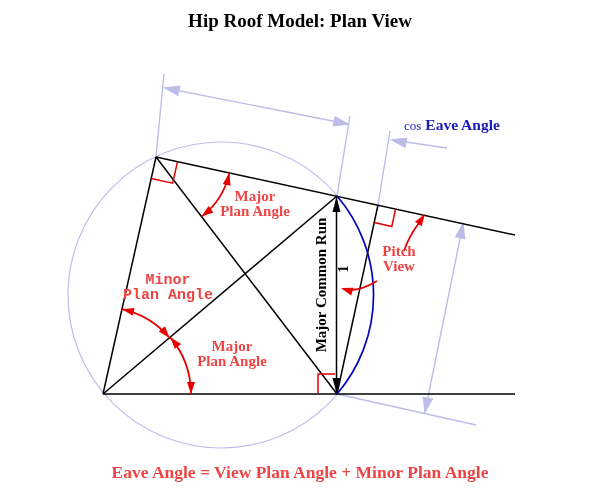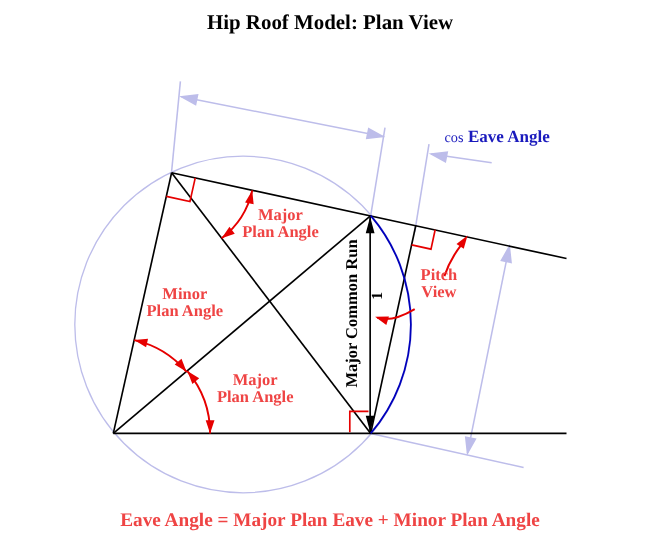--- a/index.html
+++ b/index.html
@@ -12,21 +12,21 @@
   .red{color:#ef4444;}
   .fn{font-size:13px;font-weight:normal;}
   .fb{font-size:15.5px;font-weight:bold;}
   .fraction{left:197px;top:50px;}
   .fraction .num{display:inline-block;border-bottom:1.5px solid #1a1abd;padding:0 2px 1px 0;}
   .fraction .den{display:block;padding-top:1px;}
   .coslbl{left:404px;top:116px;}
   .sinlbl{left:396px;top:320px;}
   .redlbl{font-size:15px;font-weight:bold;line-height:15px;text-align:center;transform:translateX(-50%);}
   .mpt{left:255px;top:189px;}
-  .mnp{left:168px;top:261px;}
+  .mnp{left:168px;top:273px;font-family:Liberation Mono, monospace;}
   .mpb{left:232px;top:339px;}
   .eav{left:399px;top:244px;}
   .runlbl{left:321px;top:285px;font-size:15px;font-weight:bold;color:#000;
           transform:translate(-50%,-50%) rotate(-90deg);}
   .onelbl{left:344px;top:269px;font-size:14px;font-weight:bold;color:#000;
           transform:translate(-50%,-50%) rotate(-90deg);}
   .formula{left:0;right:0;top:462px;text-align:center;font-size:17.5px;font-weight:bold;}
 </style>
 </head>
 <body>
@@ -120,14 +120,14 @@
   </div>
 
   <div class="lbl redlbl red eav">
     <span>Pitch</span><br>
     <span>View</span>
   </div>
 
   <div class="lbl runlbl">Major Common Run</div>
   <div class="lbl onelbl">1</div>
 
-  <div class="lbl formula red">Eave Angle = Major Plan Eave + Minor Plan Angle</div>
+  <div class="lbl formula red">Eave Angle = View Plan Angle + Minor Plan Angle</div>
 </div>
 
 </body></html>

